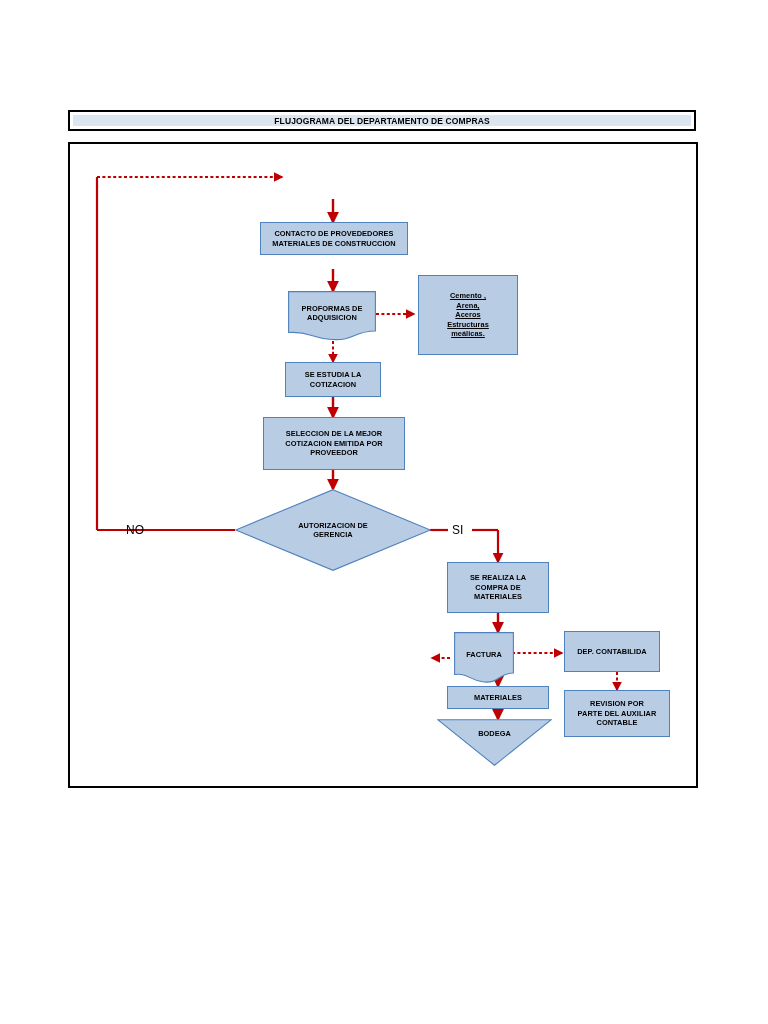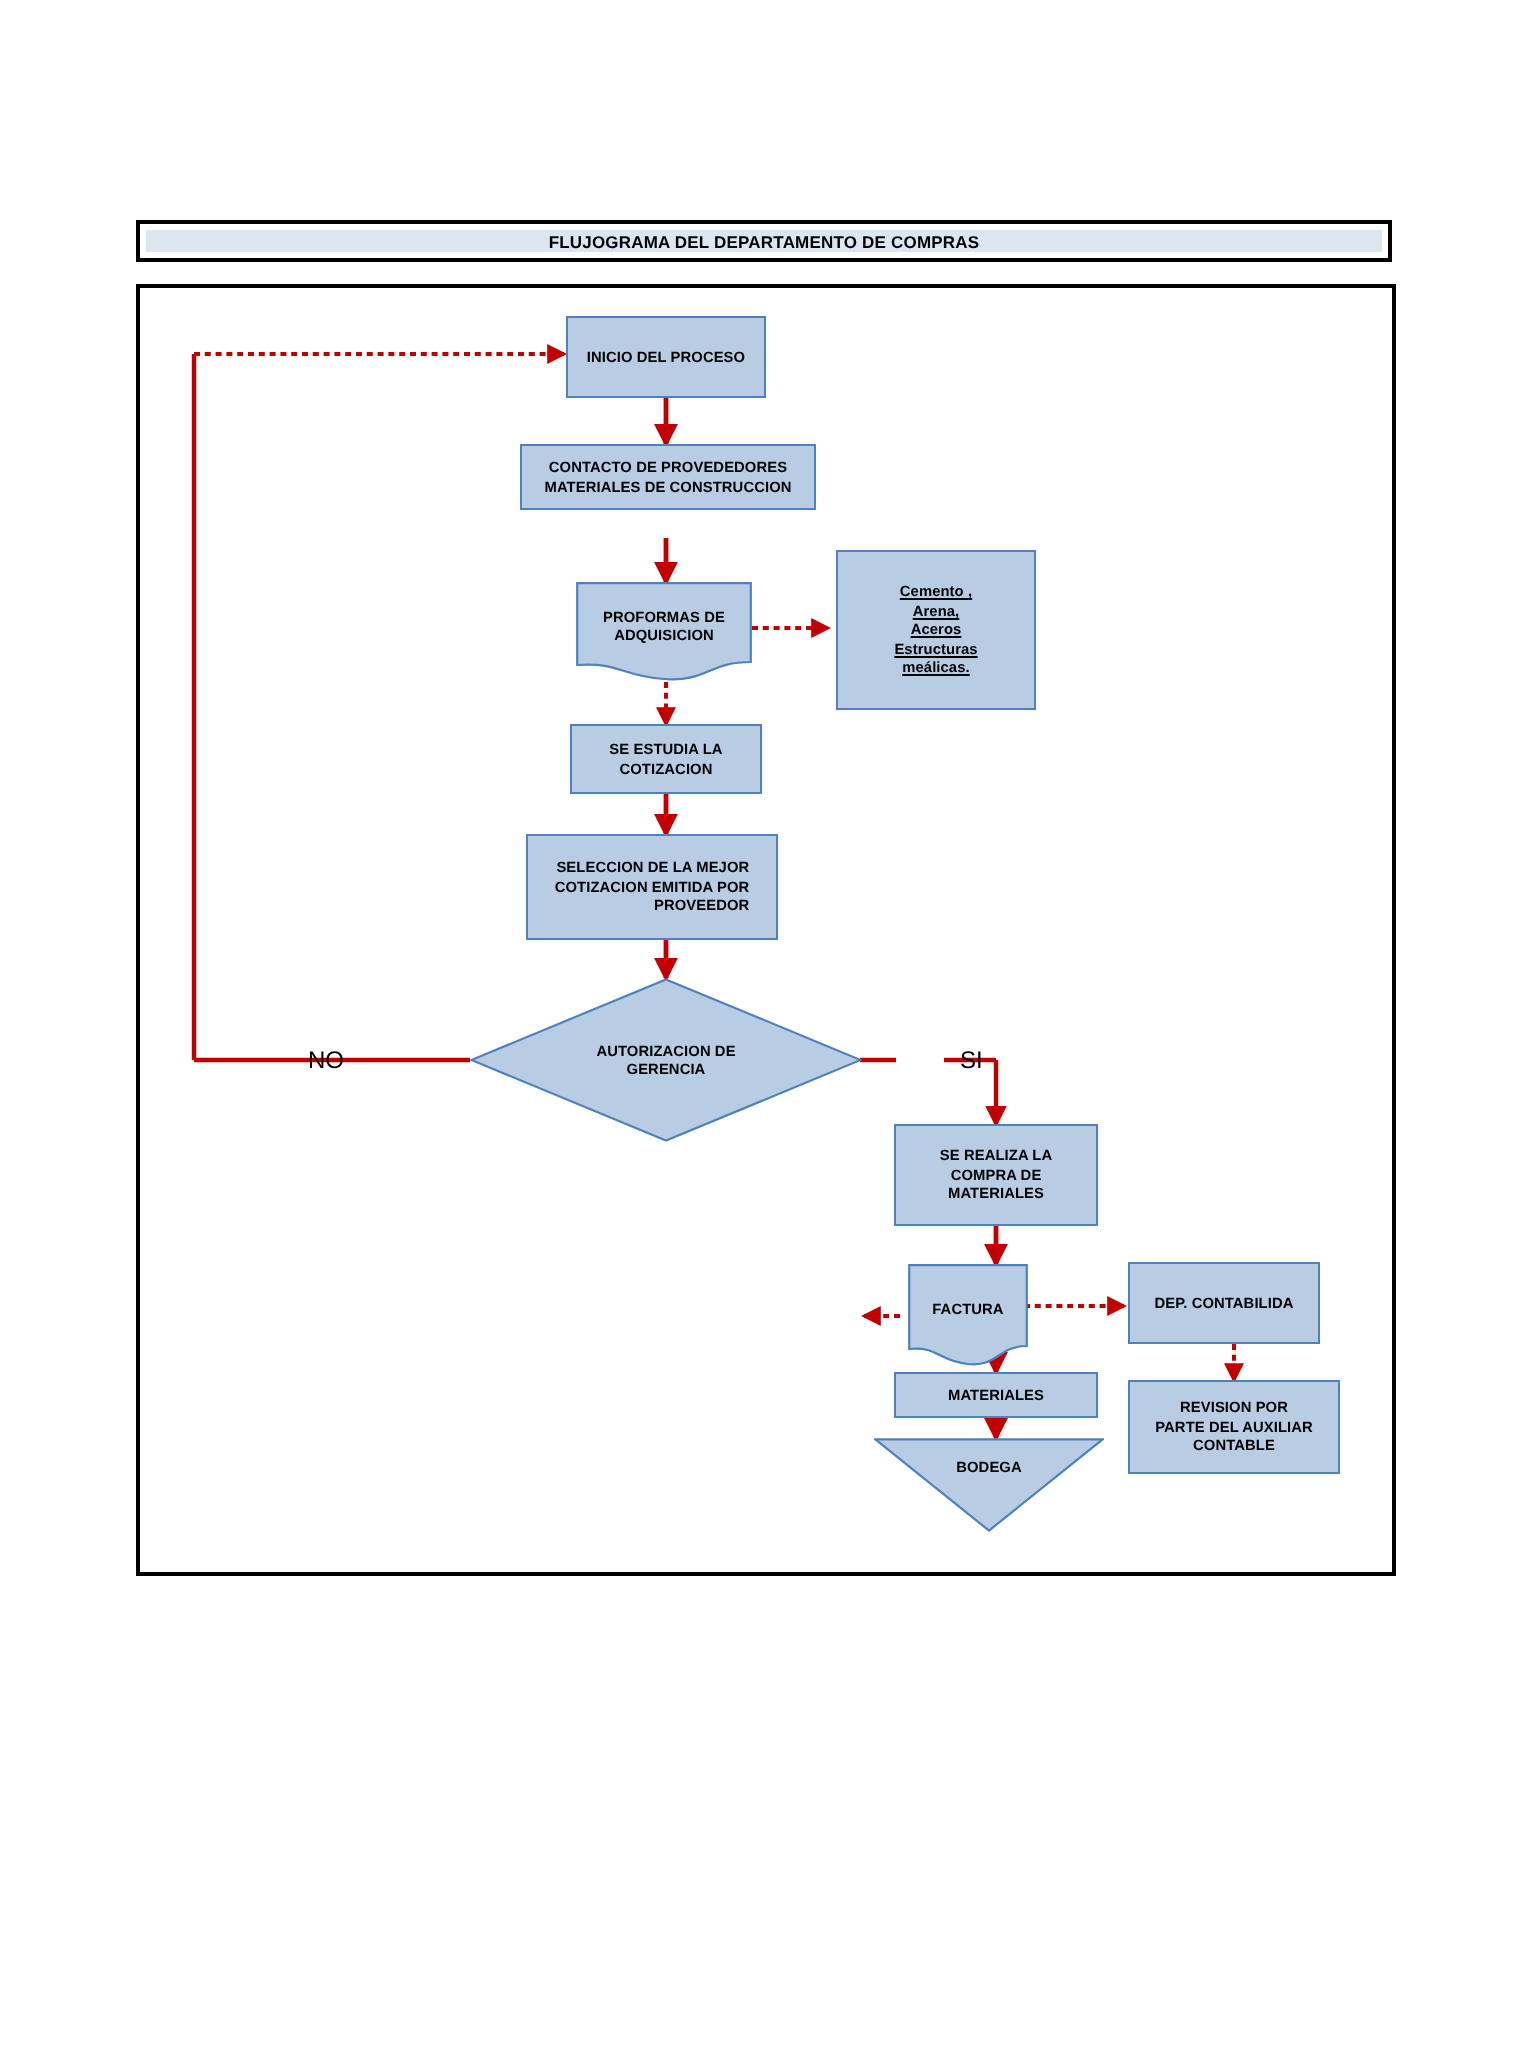--- a/index.html
+++ b/index.html
@@ -111,21 +111,20 @@
   .tri svg { position: absolute; left:0; top:0; width:100%; height:100%; }
   .tri .txt { position: relative; z-index: 2; }
 
   
   .branch-label {
     position: absolute;
     font-size: 12px;
     font-weight: normal;
     color: #000000;
     font-family: "Liberation Sans", sans-serif;
-    margin-left: 28px;
   }
 </style>
 </head>
 <body>
 
 <div id="page">
 
   <div id="title-bar">
     <div id="title-inner">
       <span id="title-text">FLUJOGRAMA DEL DEPARTAMENTO DE COMPRAS</span>
@@ -172,44 +171,41 @@
       <path d="M512,653 L562,653" stroke-width="2" stroke-dasharray="3,2.4" marker-end="url(#ah)"></path>
 
       <path d="M498,684 L498,686" stroke-width="2.4" marker-end="url(#ah)"></path>
 
       <path d="M498,709 L498,719" stroke-width="2.4" marker-end="url(#ah)"></path>
 
       <path d="M617,672 L617,690" stroke-width="2" stroke-dasharray="3,2.4" marker-end="url(#ah)"></path>
     </g>
   </svg>
 
-  <div class="node box" style="left:283px; top:158px; width:100px; height:41px;">
-    <span class="txt">INICIO DEL PROCESO</span>
-  </div>
 
   <div class="node box" style="left:260px; top:222px; width:148px; height:33px;">
     <span class="txt">CONTACTO DE PROVEDEDORES<br>MATERIALES DE CONSTRUCCION</span>
   </div>
 
   <div class="node doc" style="left:288px; top:291px; width:88px; height:50px;">
     <svg viewBox="0 0 88 50" preserveAspectRatio="none">
       <path d="M0.6,0.6 L87.4,0.6 L87.4,40 C66,40 66,50 44,48.5 C22,47 22,40 0.6,41.5 Z" fill="#b8cce4" stroke="#4f81bd" stroke-width="1.1"></path>
     </svg>
     <span class="txt" style="margin-top:-6px;">PROFORMAS DE<br>ADQUISICION</span>
   </div>
 
   <div class="node box" style="left:418px; top:275px; width:100px; height:80px; white-space:pre-line;text-decoration:underline;">
     <span class="txt">Cemento ,<br>Arena,<br>Aceros<br>Estructuras<br>meálicas.</span>
   </div>
 
   <div class="node box" style="left:285px; top:362px; width:96px; height:35px;">
     <span class="txt">SE ESTUDIA LA<br>COTIZACION</span>
   </div>
 
-  <div class="node box" style="left:263px; top:417px; width:126px; height:53px;text-align:right;">
+  <div class="node box" style="left:263px; top:417px; width:142px; height:53px;">
     <span class="txt">SELECCION DE LA MEJOR<br>COTIZACION EMITIDA POR<br>PROVEEDOR</span>
   </div>
 
   <div class="node diamond" style="left:235px; top:489px; width:196px; height:82px;">
     <svg viewBox="0 0 196 82" preserveAspectRatio="none">
       <path d="M98,0.7 L195.3,41 L98,81.3 L0.7,41 Z" fill="#b8cce4" stroke="#4f81bd" stroke-width="1.1"></path>
     </svg>
     <span class="txt">AUTORIZACION DE<br>GERENCIA</span>
   </div>
 

